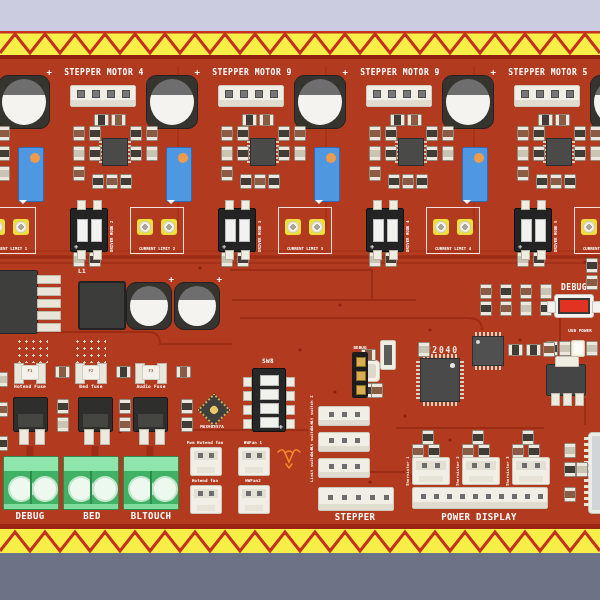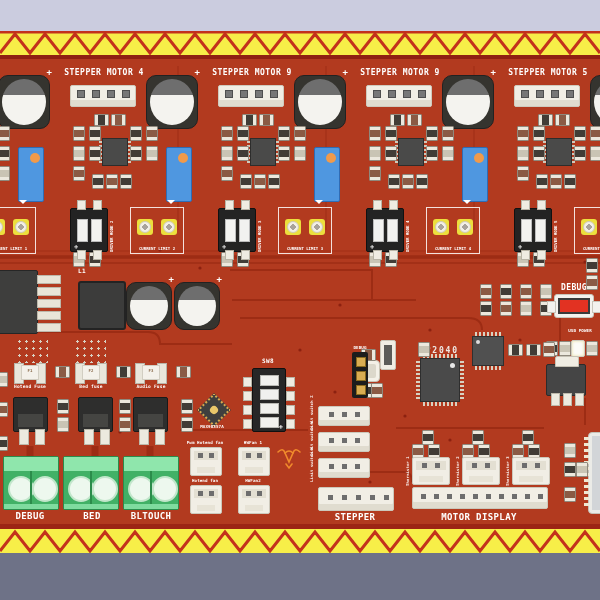--- a/index.html
+++ b/index.html
@@ -642,21 +642,21 @@
         <i></i>
         <i></i>
         <i></i>
         <i></i>
         <i></i>
         <i></i>
         <i></i>
         <i></i>
         <i></i>
     </div>
-    <div class="lbl s9" style="left:434px;top:512px;width:90px">MOTOR DISPLAY</div>
+    <div class="lbl s9" style="left:434px;top:512px;width:90px">POWER DISPLAY</div>
 
     <div class="usb"></div>
     <b class="smd wh" style="left:564px;top:443px"></b>
     <b class="smd" style="left:564px;top:462px"></b>
     <b class="smd wh" style="left:576px;top:462px"></b>
     <b class="smd br" style="left:564px;top:487px"></b>
   </div>
 </div>
 
 </body></html>

